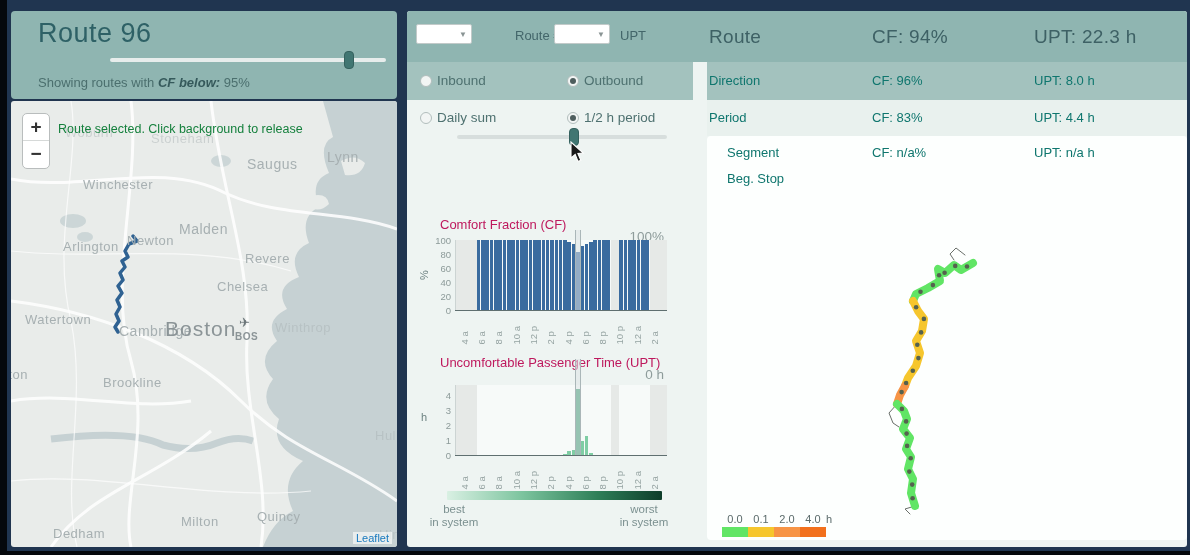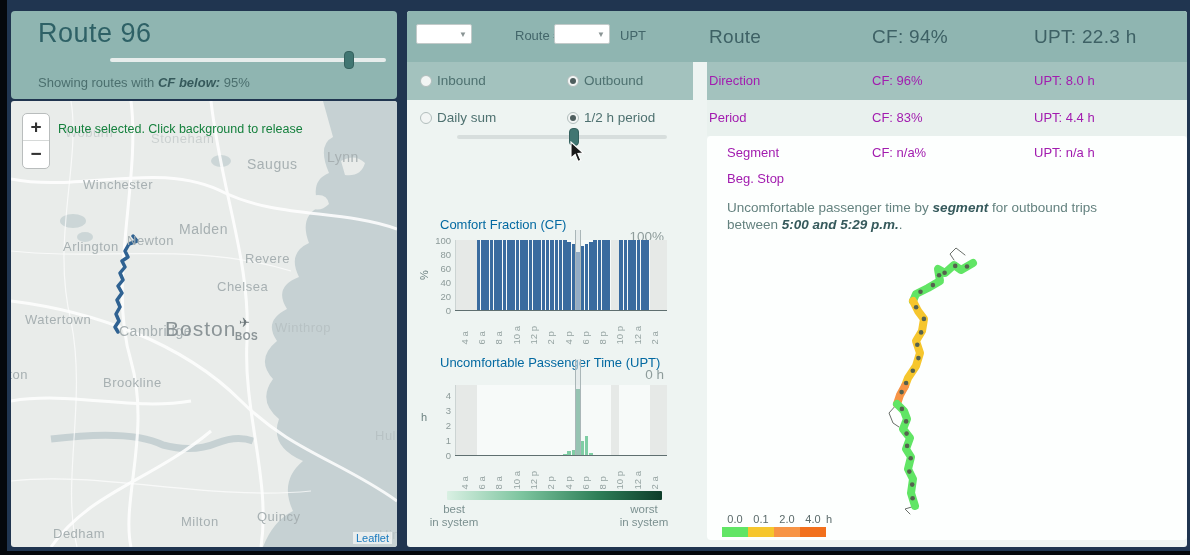--- a/index.html
+++ b/index.html
@@ -36,25 +36,25 @@
 
   .select-box { position:absolute; width:56px; height:20px; background:#fff; border:1px solid #c2cac9; border-radius:2px; }
   .select-box .arr { position:absolute; right:4px; top:5px; font-size:8px; color:#8a9494; }
   .ctl-label { position:absolute; font-size:13px; color:#43666a; }
 
   .radio { position:absolute; width:12px; height:12px; border-radius:50%; background:#f2f5f4; border:1px solid #b2bebd; }
   .radio.sel::after { content:""; position:absolute; left:2px; top:2px; width:6px; height:6px; border-radius:50%; background:#4e5e5e; }
   .radio-label { position:absolute; font-size:13.5px; color:#4e7170; }
 
   .stat-lg { position:absolute; top:15px; font-size:19px; color:#3e6165; letter-spacing:.3px; }
-  .stat-sm { position:absolute; font-size:13px; color:#a21caf; }
+  .stat-sm { position:absolute; font-size:13px; color:#0f766e; }
 
   .sel-text { position:absolute; left:33px; top:145px; width:240px; font-size:13.5px; line-height:18px; color:#64827f; }
 
-  .chart-title { position:absolute; font-size:13px; color:#0369a1; }
+  .chart-title { position:absolute; font-size:13px; color:#be185d; }
   .chart-anno { position:absolute; width:62px; text-align:right; font-size:13.5px; color:#8e9c9b; }
   .ylab { position:absolute; font-size:11px; color:#6b8080; }
   .ytick { position:absolute; width:22px; text-align:right; font-size:9.5px; color:#8c9a99; }
   .xtick { position:absolute; width:26px; font-size:9.5px; color:#95a3a2; transform:rotate(-90deg); text-align:left; white-space:nowrap; }
   .plotbg { position:absolute; background:#f7faf9; }
   .nodata { position:absolute; background:#e6e9e7; }
   .bar { position:absolute; }
   .axisline { position:absolute; height:1px; background:#5f6f70; }
   .yaxisline { position:absolute; width:1px; background:#ccd4d3; }
   .selband { position:absolute; background:rgba(222,228,230,.55); border-left:1px solid #aab6b8; border-right:1px solid #aab6b8; }
@@ -297,23 +297,20 @@
       <span>best</span><br><span>in system</span>
     </div>
     <div class="grad-lab" style="left:205px; top:492px; width:64px;">
       <span>worst</span><br><span>in system</span>
     </div>
 
     <div class="stat-sm" style="left:320px; top:134px;">Segment</div>
     <div class="stat-sm" style="left:465px; top:134px;">CF: n/a%</div>
     <div class="stat-sm" style="left:627px; top:134px;">UPT: n/a h</div>
     <div class="stat-sm" style="left:320px; top:160px;">Beg. Stop</div>
-    <div class="wp-caption" style="left:320px; top:188px;">
-      <span>Uncomfortable passenger time by </span><b class="em">segment</b><span> for outbound trips between </span><b class="em">5:00 and 5:29 p.m.</b><span>.</span>
-    </div>
     <svg id="seg-svg" width="480" height="404" viewBox="0 0 480 404" style="left:300px; top:125px;">
         <polyline points="258,119 249,112 243,118 247,124" fill="none" stroke="#6a6f6a" stroke-width="1" stroke-linecap="round" stroke-linejoin="round"></polyline>
         <polyline points="190,268 182,277 186,287 192,291" fill="none" stroke="#6a6f6a" stroke-width="1" stroke-linecap="round" stroke-linejoin="round"></polyline>
         <polyline points="208,370 198,373 203,378" fill="none" stroke="#6a6f6a" stroke-width="1" stroke-linecap="round" stroke-linejoin="round"></polyline>
         <polyline points="266,127 254,134 247,129 238,137 231,133 233,145 221,152 209,158 206,165" fill="none" stroke="#61e565" stroke-width="8" stroke-linecap="round" stroke-linejoin="round"></polyline>
         <polyline points="206,165 211,175 217,183 215,195 209,205 213,217 209,230 201,242 198,250" fill="none" stroke="#f6c62d" stroke-width="8" stroke-linecap="round" stroke-linejoin="round"></polyline>
         <polyline points="198,250 193,259 190,268" fill="none" stroke="#f79445" stroke-width="8" stroke-linecap="round" stroke-linejoin="round"></polyline>
         <polyline points="190,268 197,275 200,283 196,293 203,302 199,313 204,321 201,333 206,343 204,357 208,370" fill="none" stroke="#61e565" stroke-width="8" stroke-linecap="round" stroke-linejoin="round"></polyline>
         <circle cx="260.0" cy="130.5" r="2.3" fill="#55624f"></circle>
         <circle cx="248.2" cy="129.9" r="2.3" fill="#55624f"></circle>

